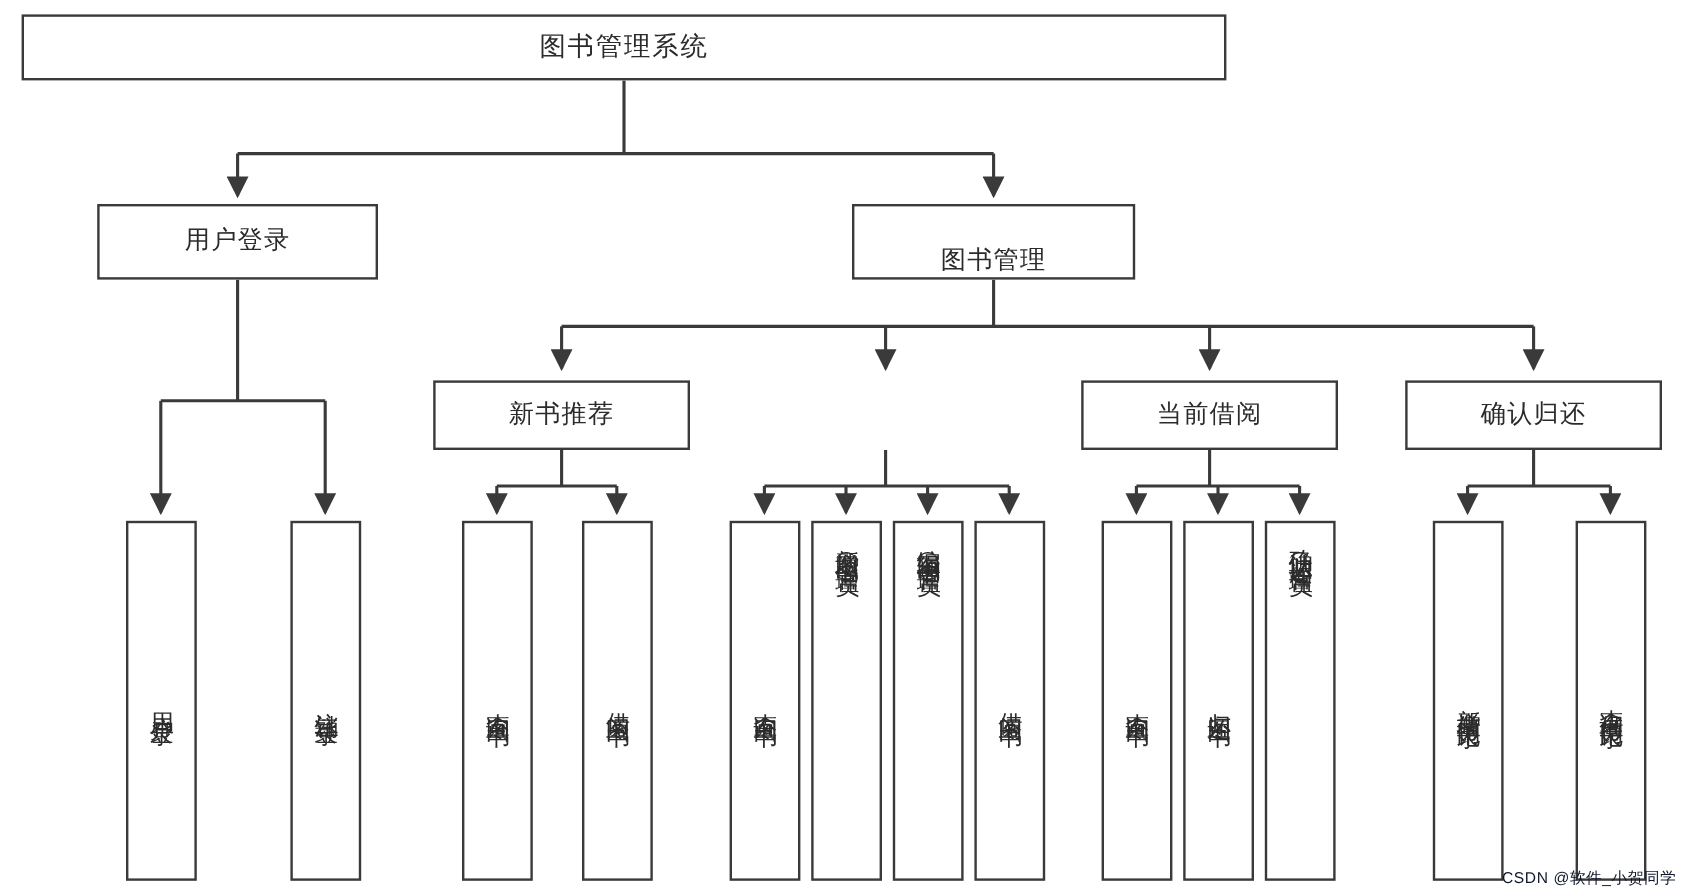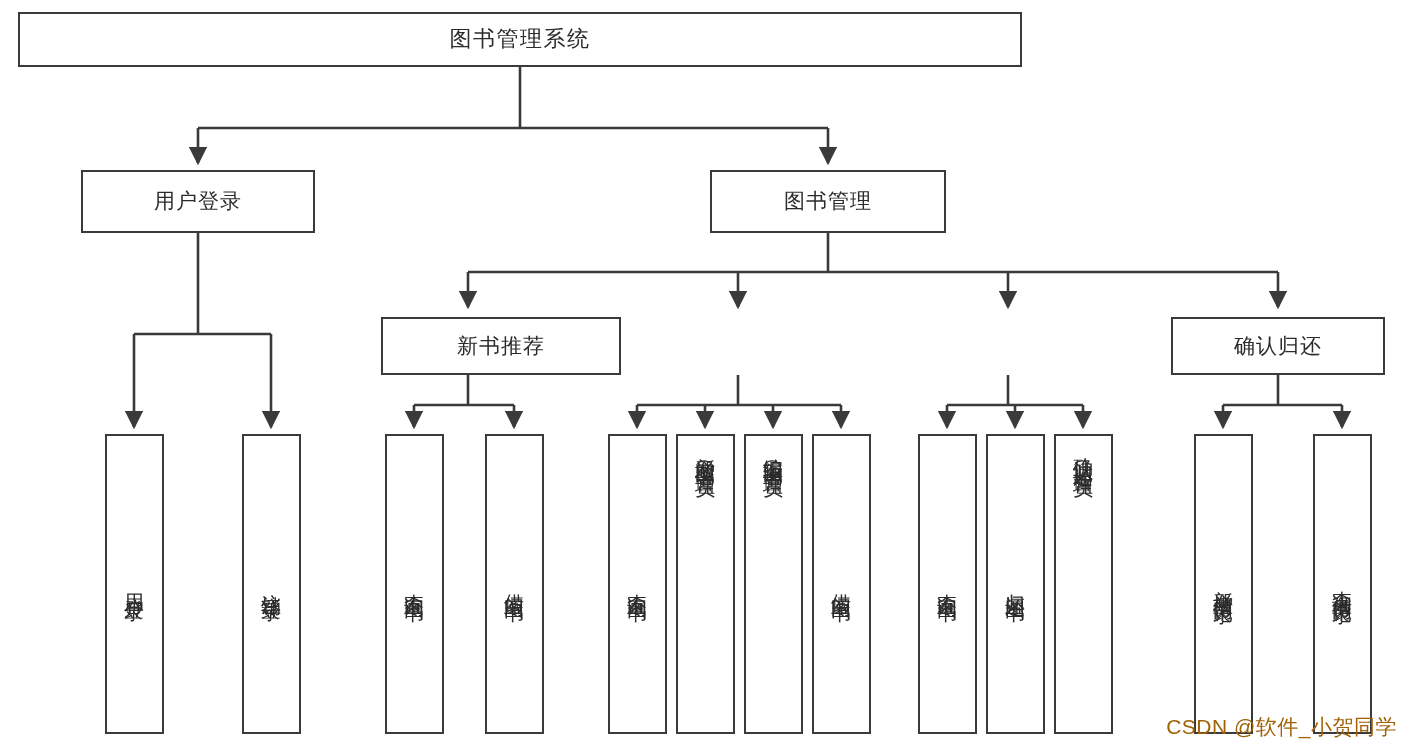--- a/index.html
+++ b/index.html
@@ -70,22 +70,22 @@
   }
   .node.v.mid {
     align-items: center;
     padding-top: 0;
   }
   
   #watermark {
     position: absolute;
     right: 8px;
     bottom: 6px;
-    font-size: 21px;
-    color: #a16207;
+    font-size: 13px;
+    color: #0f172a;
     white-space: nowrap;
     z-index: 5;
     letter-spacing: 0.5px;
   }
 </style>
 </head>
 <body>
 
 <div id="canvas">
 
@@ -142,26 +142,29 @@
     </g>
   </svg>
 
   <div class="node h root" style="left:18px; top:12px; width:1004px; height:55px;">
     <span class="lbl">图书管理系统</span>
   </div>
 
   <div class="node h" style="left:81px; top:170px; width:234px; height:63px;">
     <span class="lbl">用户登录</span>
   </div>
-  <div class="node h" style="left:710px; top:170px; width:236px; height:63px;">
+  <div class="node h" style="left:710px; top:170px; width:236px; height:63px;align-items:flex-end;">
     <span class="lbl">图书管理</span>
   </div>
 
-  <div class="node h" style="left:361px; top:317px; width:240px; height:58px;margin-left:20px;">
+  <div class="node h" style="left:361px; top:317px; width:214px; height:58px;">
     <span class="lbl">新书推荐</span>
+  </div>
+  <div class="node h" style="left:901px; top:317px; width:214px; height:58px;">
+    <span class="lbl">当前借阅</span>
   </div>
   <div class="node h" style="left:1171px; top:317px; width:214px; height:58px;">
     <span class="lbl">确认归还</span>
   </div>
 
   <div class="node v mid" style="left:105px; top:434px; width:59px; height:300px;">
     <span class="lbl">用户登录</span>
   </div>
   <div class="node v mid" style="left:242px; top:434px; width:59px; height:300px;">
     <span class="lbl">注销登录</span>

